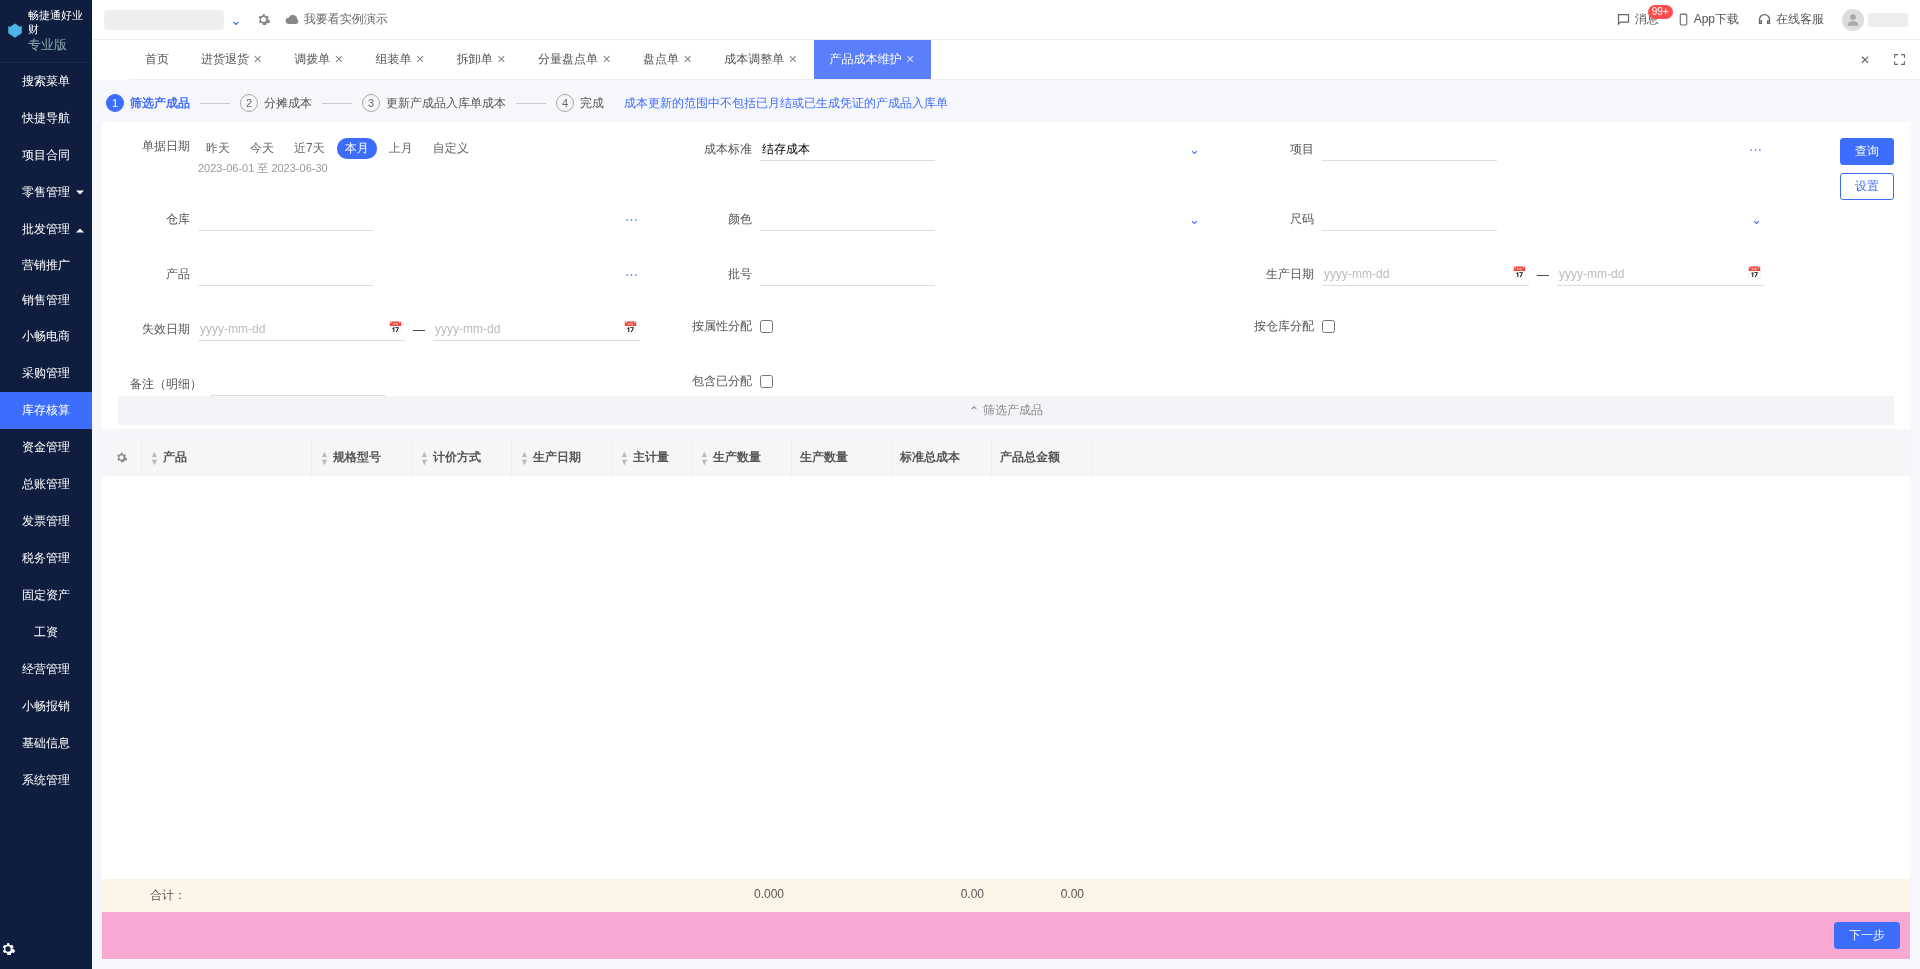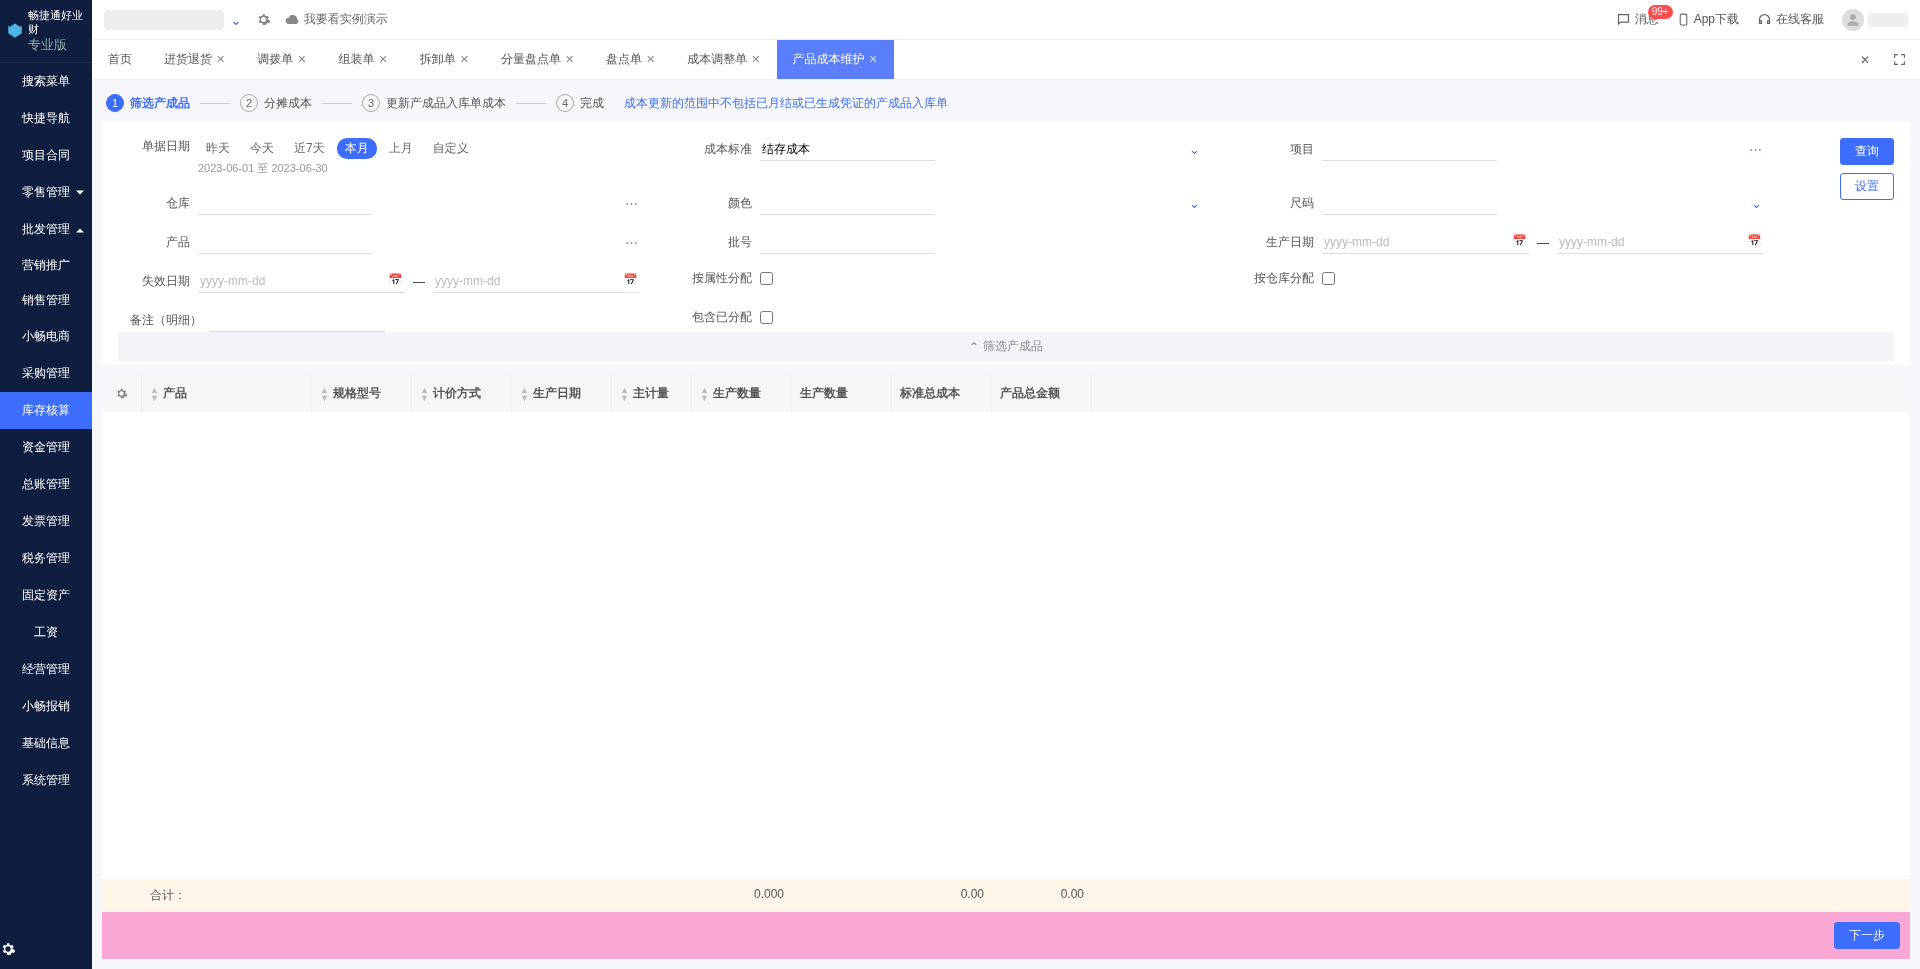--- a/index.html
+++ b/index.html
@@ -21,36 +21,36 @@
 .org-sel { display:flex; align-items:center; gap:6px; cursor:pointer; }
 .org-box { background:#eee; border-radius:4px; width:120px; height:20px; }
 .chev-down { color:#3d6dfd; font-size:14px; }
 .gear-icon { color:#666; font-size:14px; cursor:pointer; }
 .demo-link { display:flex; align-items:center; gap:4px; color:#666; cursor:pointer; }
 .top-right { margin-left:auto; display:flex; align-items:center; gap:18px; }
 .tr-item { display:flex; align-items:center; gap:4px; cursor:pointer; color:#555; position:relative; }
 .badge { position:absolute; top:-6px; right:-14px; background:#ff4d4f; color:#fff; font-size:10px; padding:0 4px; border-radius:8px; line-height:14px; }
 .avatar { width:22px; height:22px; border-radius:50%; background:#ddd; display:flex;align-items:center;justify-content:center;color:#999; }
 .avatar-name { width:40px;height:14px;background:#eee;border-radius:3px; }
-.tabs { height: 40px; display:flex; align-items:stretch; border-bottom:1px solid #eee; position:relative; }
+.tabs { height: 40px; display:flex; align-items:stretch; border-bottom:1px solid #eee; position:relative;margin-left:37px; }
 .tab { display:flex; align-items:center; padding:0 16px; cursor:pointer; gap:4px; color:#555; }
 .tab.active { background:#5a7efc; color:#fff; }
 .tab-close { font-size:11px; color:inherit; opacity:.7; }
 .tabs-actions { margin-left:auto; display:flex; align-items:center; gap:8px; padding-right:8px; }
 .tabs-actions span { width:26px; height:26px; display:flex; align-items:center; justify-content:center; cursor:pointer; color:#666; }
 .content { flex:1; background:#f6f7fa; padding:10px 10px 10px 10px; display:flex; flex-direction:column; overflow:hidden; }
 .steps { display:flex; align-items:center; gap:10px; padding:4px 4px 10px 4px; font-size:12px; color:#555; }
 .step { display:flex; align-items:center; gap:6px; }
 .step-num { width:18px; height:18px; border-radius:50%; border:1px solid #aaa; display:flex; align-items:center; justify-content:center; font-size:11px; color:#666; }
 .step.active .step-num { background:#3d6dfd; border-color:#3d6dfd; color:#fff; }
 .step.active .step-label { color:#3d6dfd; font-weight:600; }
 .step-line { width:30px; height:1px; background:#ccc; }
 .step-note { color:#3d6dfd; margin-left:10px; }
 .panel { background:#fff; padding:16px 16px 4px 16px; }
-.form-grid { display:grid; grid-template-columns: 1fr 1fr 1fr 90px; gap: 16px 40px; align-items:start; }
+.form-grid { display:grid; grid-template-columns: 1fr 1fr 1fr 90px; gap: 32px 40px; align-items:start; }
 .form-row { display:flex; align-items:center; gap:8px; }
 .fl { width:72px; text-align:right; color:#555; flex-shrink:0; }
 .finput { flex:1; border:none; border-bottom:1px solid #ddd; padding:4px 18px 4px 2px; font-size:12px; background:transparent; position:relative; }
 .fwrap { flex:1; position:relative; }
 .ficon { position:absolute; right:2px; top:4px; color:#3d6dfd; cursor:pointer; font-size:13px; }
 .date-range-pill { display:flex; gap:4px; align-items:center; flex-wrap:wrap; }
 .pill { padding:2px 8px; border-radius:10px; cursor:pointer; color:#666; }
 .pill.active { background:#3d6dfd; color:#fff; }
 .date-sub { color:#999; font-size:11px; margin-top:2px; }
 .actions-col { display:flex; flex-direction:column; gap:8px; align-items:flex-end; }

